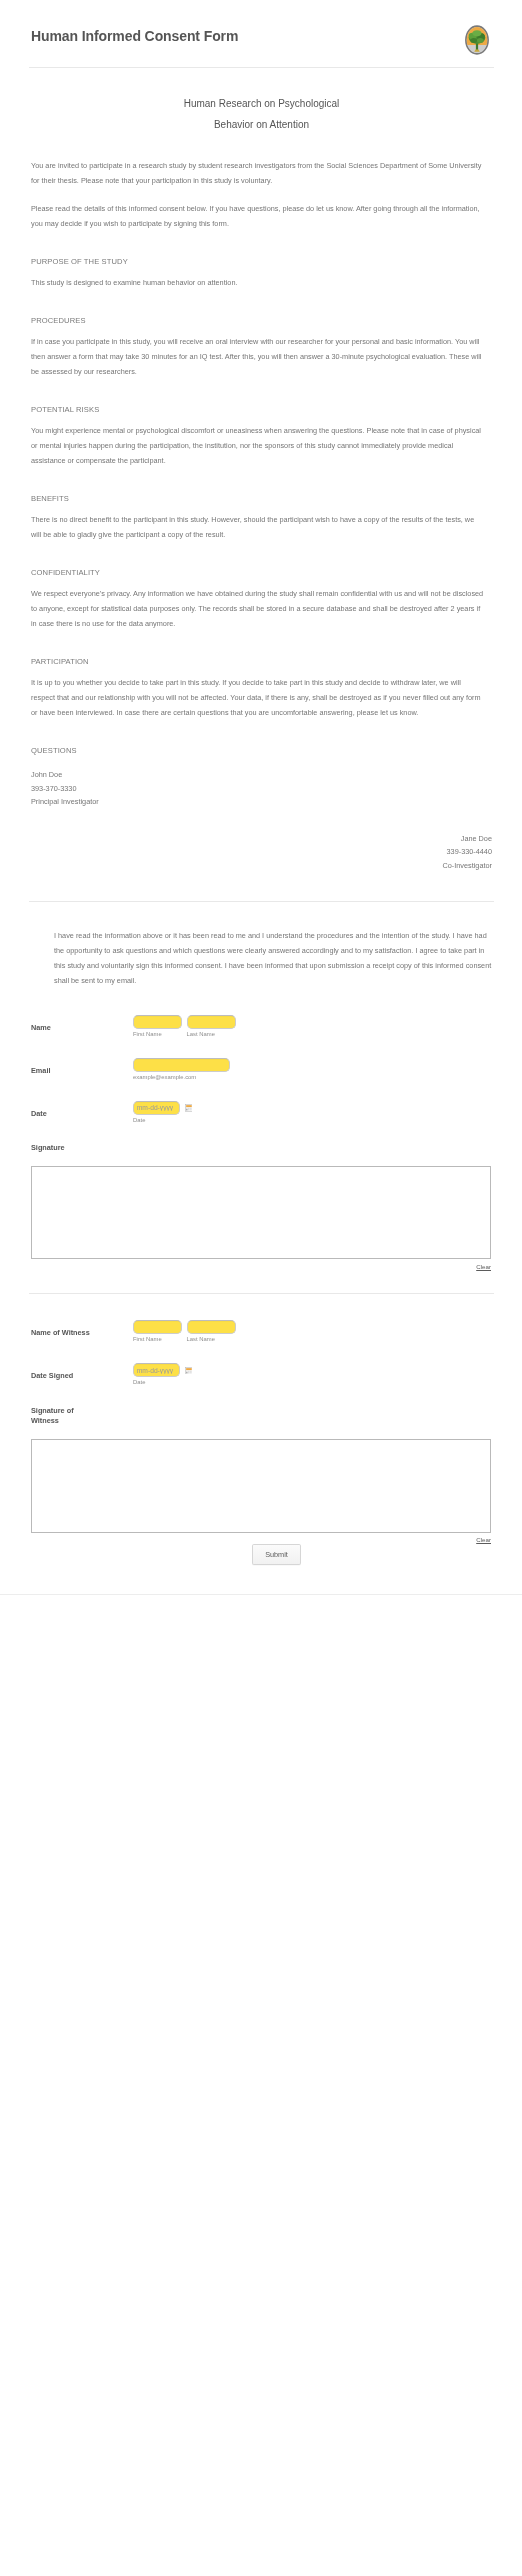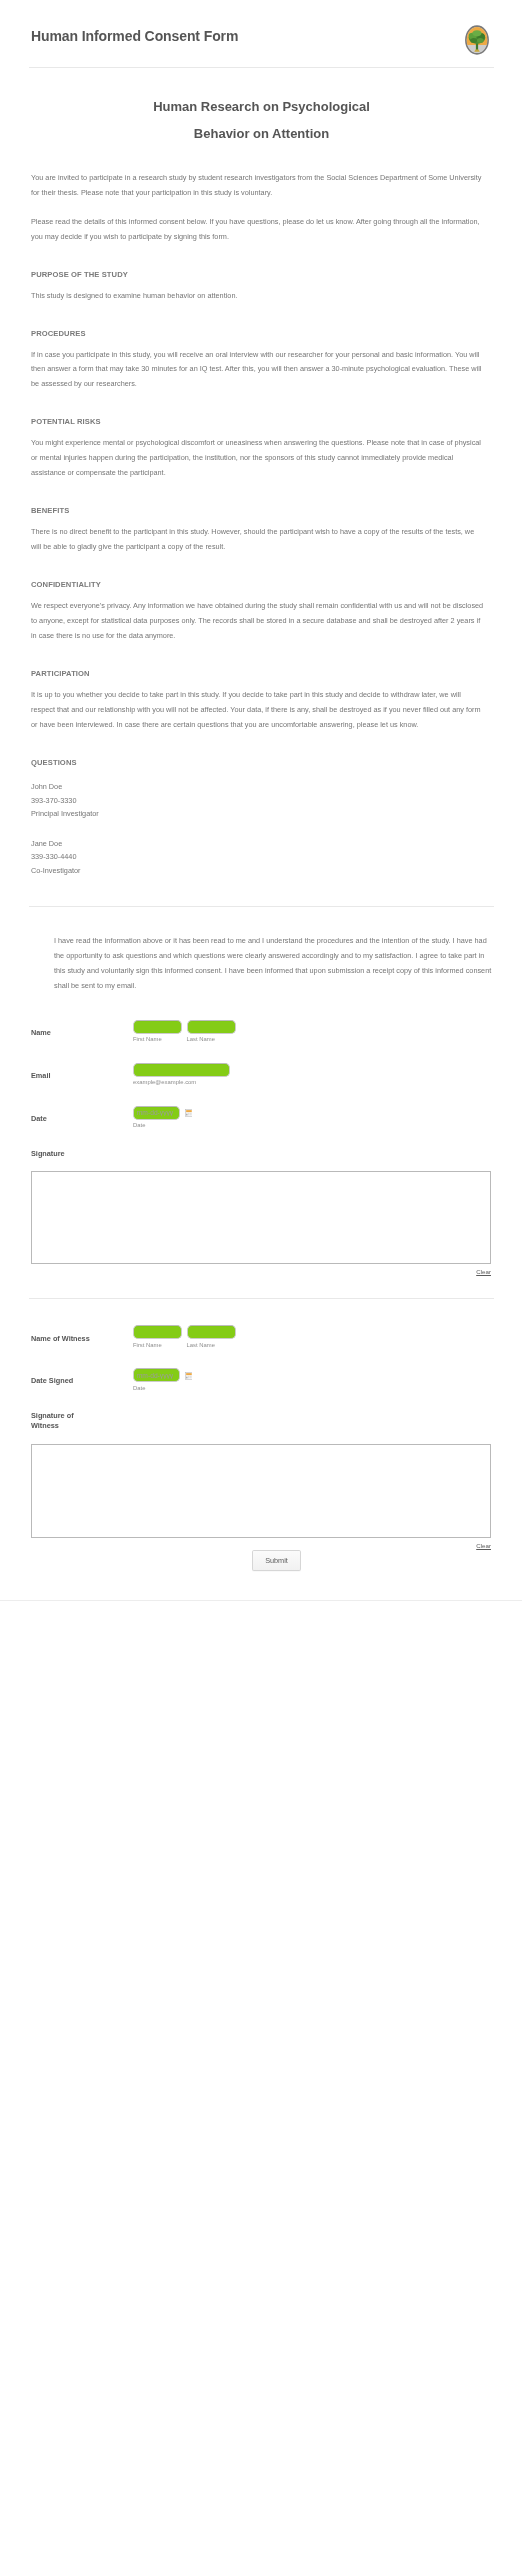--- a/index.html
+++ b/index.html
@@ -46,22 +46,22 @@
   .header-rule {
     margin: 12.4px 29px 0 29px;
     border-top: 0.6px solid #e8e8e8;
     height: 0;
   }
   
   .doc-heading {
     text-align: center;
     margin: 26px auto 0 auto;
     width: 315px;
-    font-size: 13px;
-    font-weight: bold;
+    font-size: 10px;
+    font-weight: normal;
     color: #555555;
     line-height: 2.05;
   }
   
   .content {
     padding: 0 31px;
   }
   .para {
     font-size: 7.3px;
     line-height: 2.05;
@@ -71,29 +71,29 @@
   }
   .para + .para { margin-top: 13.5px; }
   .section {
     margin-top: 25px;
   }
   .section-title {
     font-size: 7.6px;
     color: #7a7a7a;
     letter-spacing: 0.1px;
     margin: 0 0 10px 0;
-    font-weight: bold;
+    font-weight: normal;
   }
   .contact-group {
     margin-top: 13.5px;
     font-size: 7.3px;
     line-height: 1.85;
     color: #767676;
   }
-  .contact-group.second { margin-top: 16px; }
+  .contact-group.second { margin-top: 23px; text-align: right; }
   .mid-rule {
     margin: 29px 29px 0 29px;
     border-top: 0.6px solid #e8e8e8;
     height: 0;
   }
   .consent-para {
     margin-top: 27px;
     margin-left: 23px;
   }
   
@@ -123,21 +123,21 @@
   }
   .sub-field {
     display: flex;
     flex-direction: column;
   }
   .txt-input {
     box-sizing: border-box;
     height: 14px;
     border: 0.6px solid #ccc;
     border-top-color: #bdbdbd;
-    background: #84cc16;
+    background: #fde047;
     font-family: "Liberation Sans", sans-serif;
     font-size: 6.7px;
     color: #555;
     padding: 1.1px 2.8px;
     outline: none;
     border-radius: 5px;
     box-shadow: inset 0 0.6px 0.6px rgba(0,0,0,0.045);
   }
   .txt-input::placeholder { color: #9b9b9b; }
   .w-name { width: 49px; }

